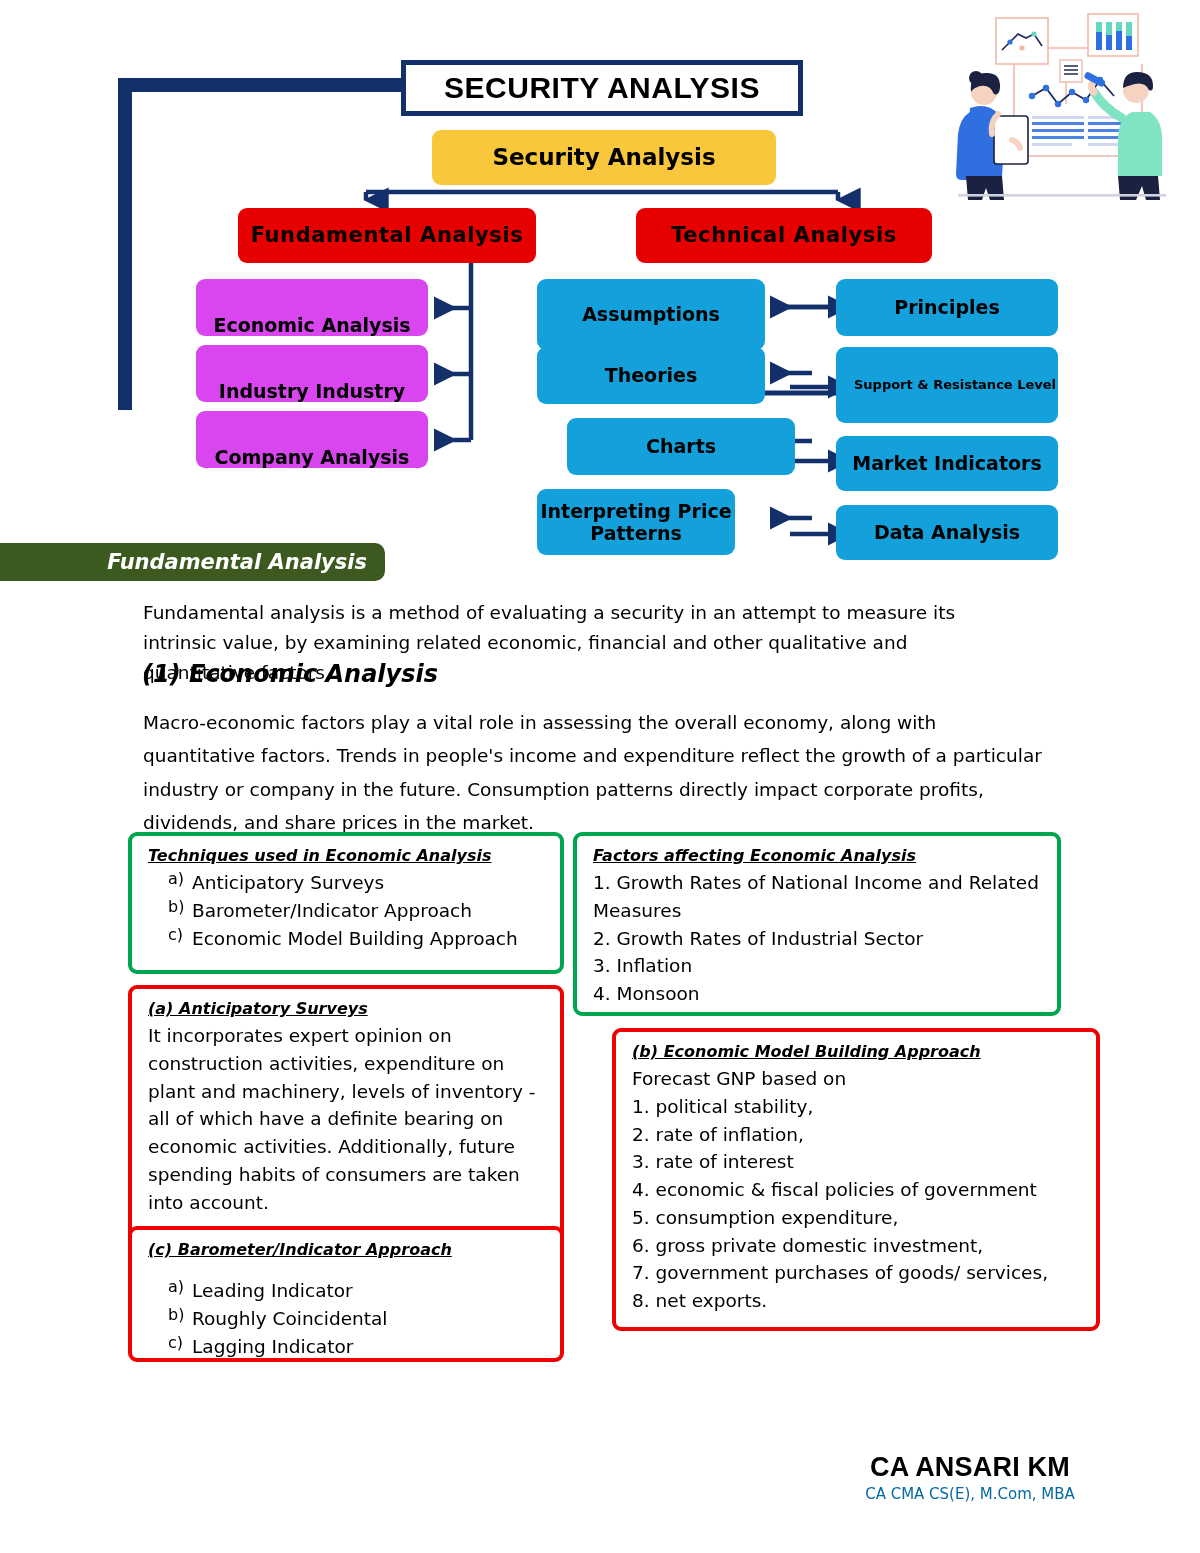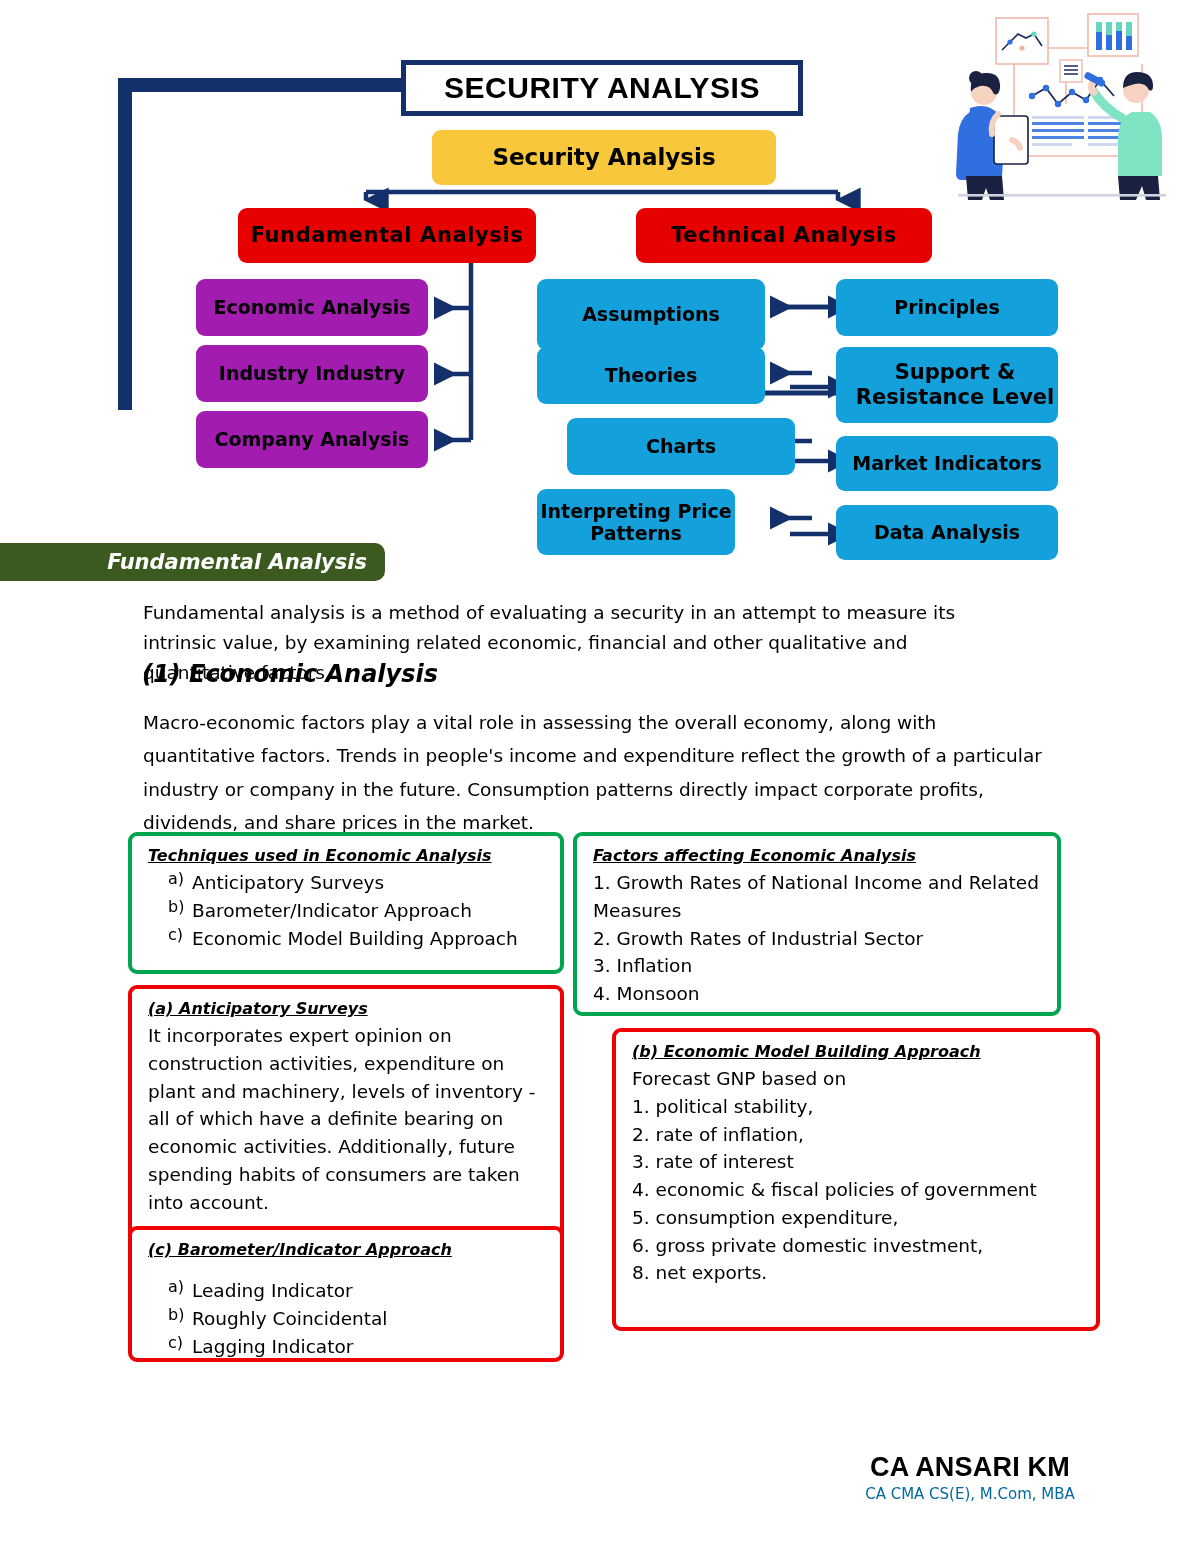--- a/index.html
+++ b/index.html
@@ -40,38 +40,38 @@
     position:absolute;
     display:flex; align-items:center; justify-content:center;
     text-align:center;
     font-family:"DejaVu Sans", sans-serif;
     font-weight:bold; color:#000;
     border-radius:9px;
     line-height:1.18;
   }
   .n-yellow { background:#f8c73c; }
   .n-red    { background:#e60000; }
-  .n-green  { background:#a21caf; }
+  .n-green  { background:#d946ef;align-items:flex-end; }
   .n-blue   { background:#13a0db; }
 
   .node-yellow { left:432px; top:130px; width:344px; height:55px; font-size:23px; }
   .node-fund   { left:238px; top:208px; width:298px; height:55px; font-size:21px; letter-spacing:.6px;}
   .node-tech   { left:636px; top:208px; width:296px; height:55px; font-size:21px; letter-spacing:.6px;}
 
   .node-econ  { left:196px; top:279px; width:232px; height:57px; font-size:19px; }
   .node-ind   { left:196px; top:345px; width:232px; height:57px; font-size:19px; }
   .node-comp  { left:196px; top:411px; width:232px; height:57px; font-size:19px; }
 
   .node-assump { left:537px; top:279px; width:228px; height:71px; font-size:19px; }
   .node-theor  { left:537px; top:347px; width:228px; height:57px; font-size:19px; }
   .node-chart  { left:567px; top:418px; width:228px; height:57px; font-size:19px; }
   .node-ipp    { left:537px; top:489px; width:198px; height:66px; font-size:19px; }
 
   .node-princ  { left:836px; top:279px; width:222px; height:57px; font-size:19px; }
-  .node-supp   { left:836px; top:347px; width:222px; height:76px; font-size:21px;padding-left:16px; }
+  .node-supp   { left:836px; top:347px; width:222px; height:76px; font-size:13px;padding-left:16px; }
   .node-mkt    { left:836px; top:436px; width:222px; height:55px; font-size:19px; }
   .node-data   { left:836px; top:505px; width:222px; height:55px; font-size:19px; }
 
   
   .wires { position:absolute; left:0; top:0; width:1200px; height:600px; pointer-events:none; }
 
   
   .sec-tab {
     position:absolute; left:0px; top:543px;
     width:385px; height:38px;
@@ -341,20 +341,21 @@
 
 <div class="ibox red-b box-emba">
   <span class="hd">(b) Economic Model Building Approach</span>
   <span class="ln">Forecast GNP based on</span>
   <span class="ln">1. political stability,</span>
   <span class="ln">2. rate of inflation,</span>
   <span class="ln">3. rate of interest</span>
   <span class="ln">4. economic &amp; fiscal policies of government</span>
   <span class="ln">5. consumption expenditure,</span>
   <span class="ln">6. gross private domestic investment,</span>
+  <span class="ln">7. government purchases of goods/ services,</span>
   <span class="ln">8.  net exports.</span>
 </div>
 
 <div class="ibox red-b box-baro">
   <span class="hd">(c) Barometer/Indicator Approach</span>
   <div style="height:14px"></div>
   <div class="lst">
     <span class="mk">a)</span>
     <span class="tx ln">Leading Indicator</span>
   </div>

